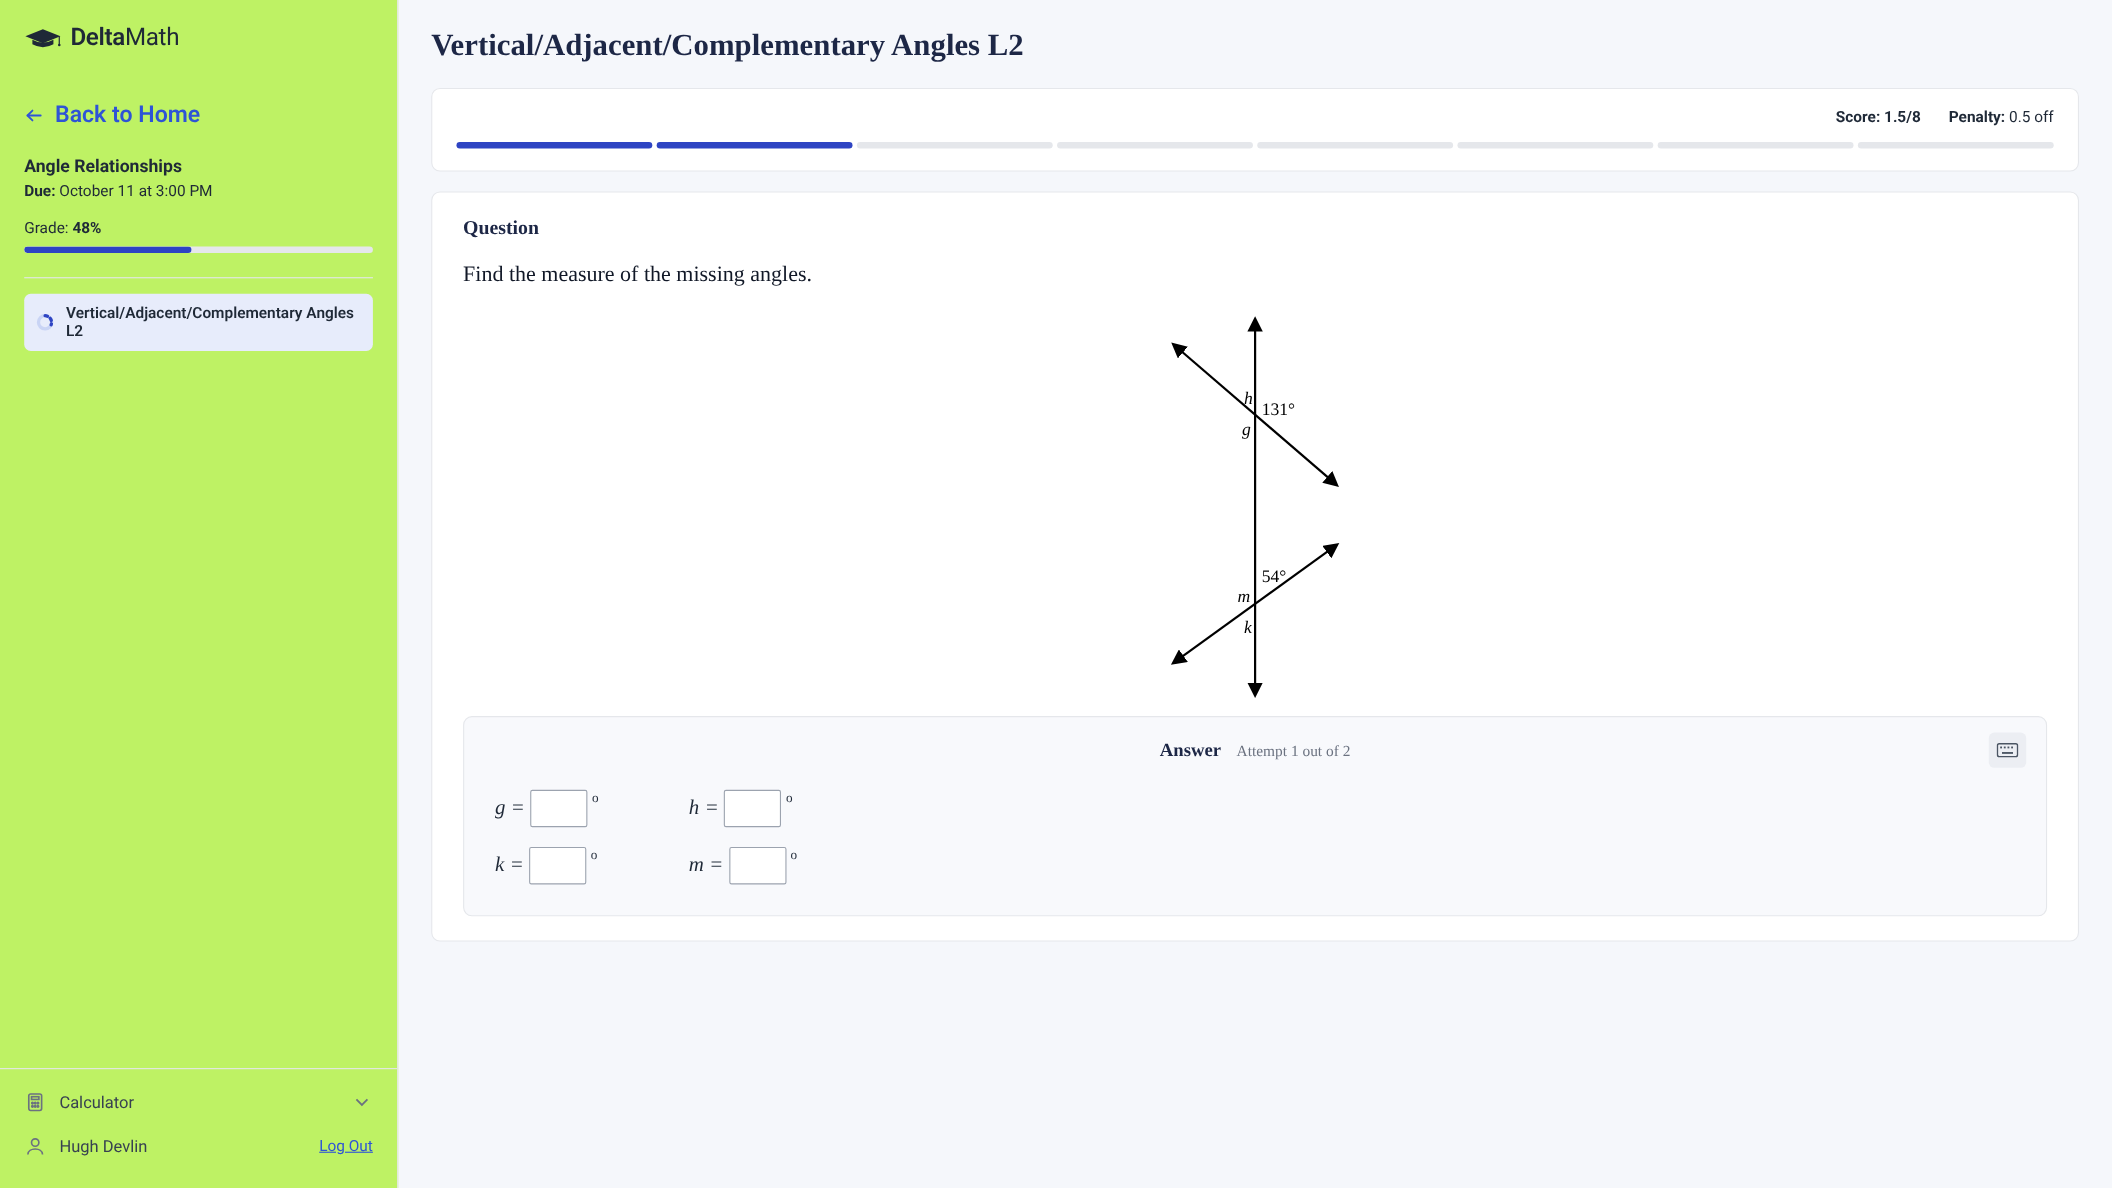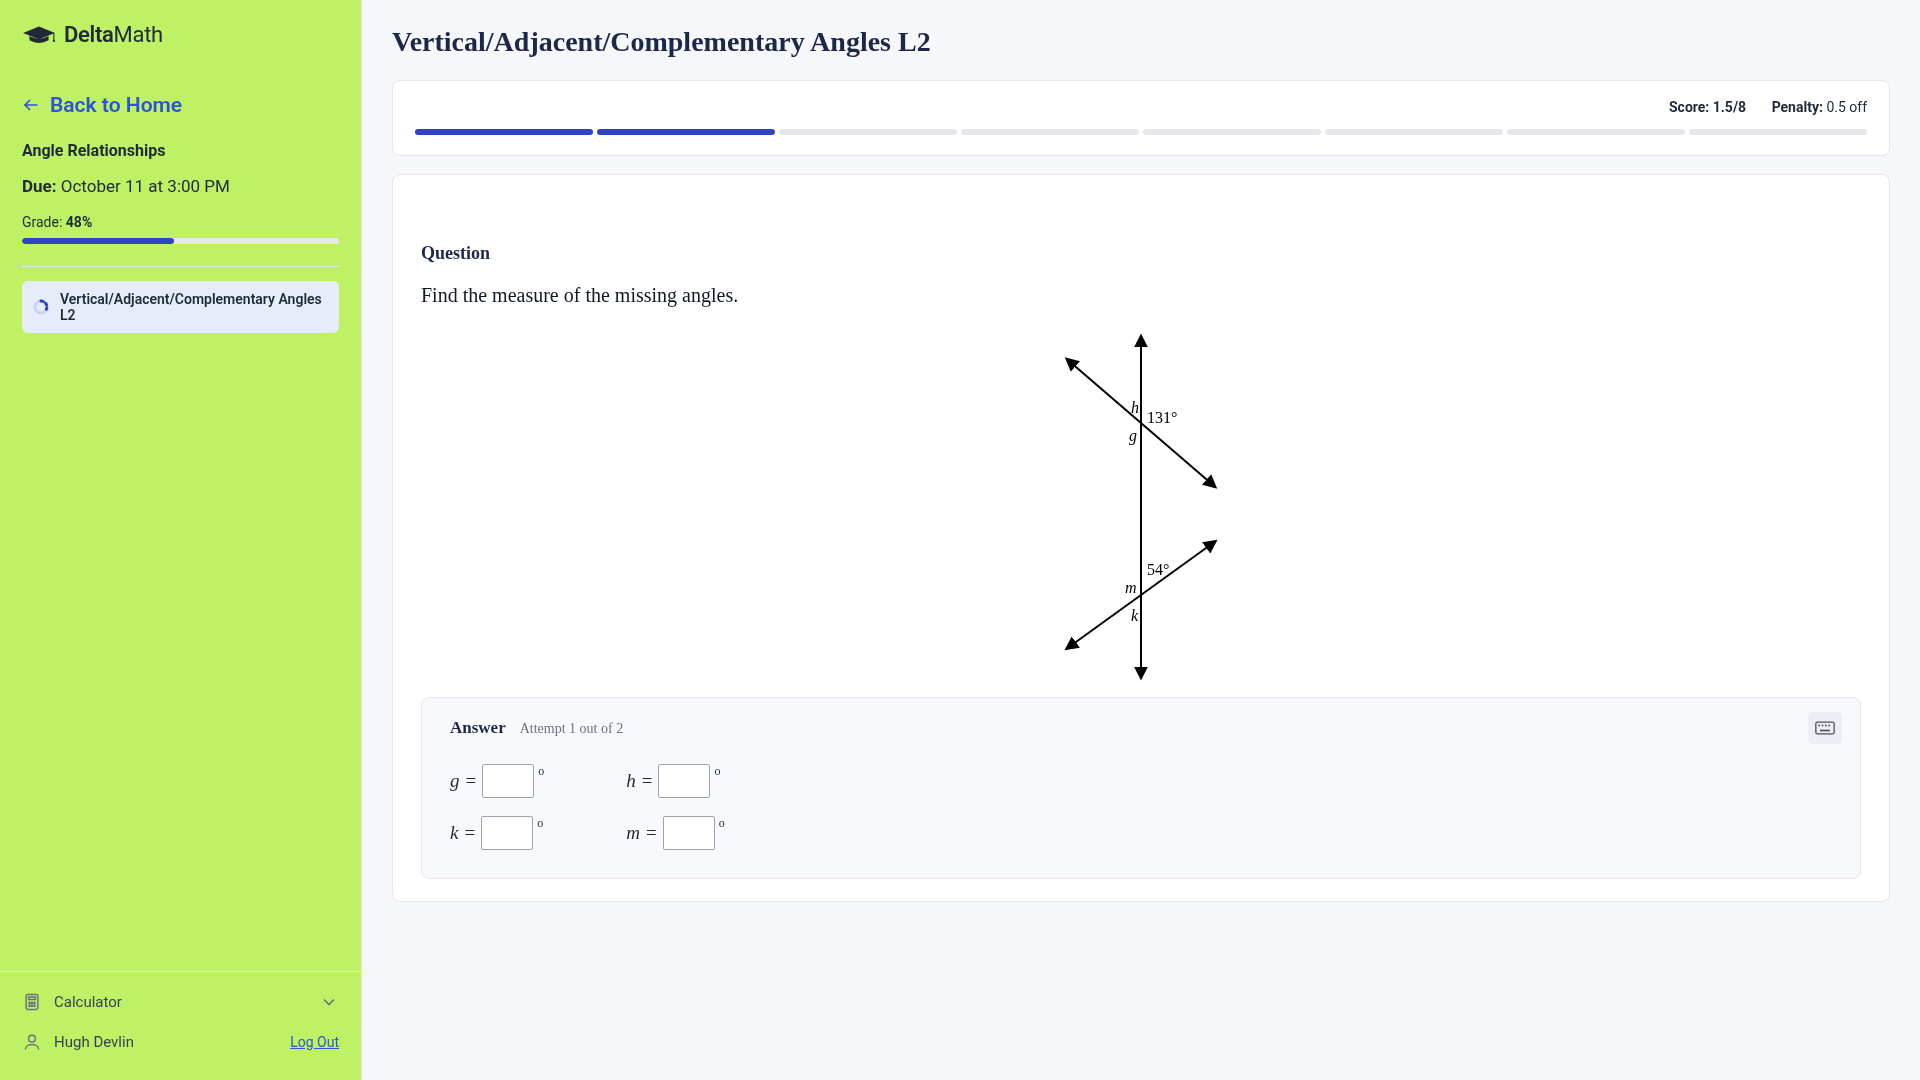--- a/index.html
+++ b/index.html
@@ -23,21 +23,21 @@
 
   .back-link {
     display: flex; align-items: center; gap: 10px;
     padding: 18px 22px 8px 22px; margin-top: 18px;
     color: #2e54d6; font-weight: 600; font-size: 21px; cursor: pointer;
   }
   .back-link svg { width: 18px; height: 18px; }
 
   .assignment-meta { padding: 16px 22px 0 22px; }
   .assignment-title { font-weight: 700; font-size: 16px; color: #1f2937; }
-  .assignment-due { font-size: 17px; margin-top: 16px; color: #1f2937; }
+  .assignment-due { font-size: 14px; margin-top: 6px; color: #1f2937; }
   .assignment-due .lbl { font-weight: 700; }
   .grade-row { font-size: 14px; margin-top: 18px; color: #1f2937; }
   .grade-row .lbl { }
   .grade-row .val { font-weight: 700; }
   .grade-bar { margin: 8px 22px 0 22px; height: 6px; background: #e5e7eb; border-radius: 3px; position: relative; overflow: hidden; }
   .grade-bar-fill { position: absolute; left: 0; top: 0; bottom: 0; background: #2e44c3; border-radius: 3px; }
 
   .divider { height: 1px; background: #e5e7eb; margin: 22px 22px 14px 22px; }
 
   .skill-list { padding: 0 22px; }
@@ -63,29 +63,29 @@
   .card { background: #ffffff; border: 1px solid #e5e7eb; border-radius: 8px; margin-bottom: 18px; }
   .score-card { padding: 18px 22px 20px 22px; text-align: right; }
   .score-text { font-size: 14px; }
   .score-text .lbl { font-weight: 700; }
   .score-text .lbl2 { font-weight: 700; margin-left: 22px; }
   .seg-bar { margin-top: 14px; display: flex; gap: 4px; }
   .seg { flex: 1; height: 6px; background: #e5e7eb; border-radius: 3px; position: relative; overflow: hidden; }
   .seg.filled { background: #2e44c3; }
 
   .question-card { padding: 22px 28px; }
-  .q-heading { font-family: Georgia, "Times New Roman", serif; font-weight: 700; font-size: 18px; color: #1d2746; margin-top: 46px; }
+  .q-heading { font-family: Georgia, "Times New Roman", serif; font-weight: 700; font-size: 18px; color: #1d2746; }
   .q-text { font-family: Georgia, "Times New Roman", serif; font-size: 20px; color: #111827; margin-top: 20px; }
   .diagram-wrap { display: flex; justify-content: center; padding: 20px 0 10px 0; }
   .diagram-wrap svg { width: 380px; height: 360px; }
   .diagram-wrap text { font-family: Georgia, "Times New Roman", serif; font-size: 16px; fill: #000; }
   .diagram-wrap .ital { font-style: italic; }
 
   .answer-card { background: #f8f9fc; border: 1px solid #e5e7eb; border-radius: 8px; padding: 20px 28px 28px 28px; position: relative; }
-  .ans-head { display: flex; align-items: baseline; gap: 14px; }
+  .ans-head { display: flex; align-items: baseline; gap: 14px; justify-content: center; }
   .ans-head .ttl { font-family: Georgia, "Times New Roman", serif; font-weight: 700; font-size: 17px; color: #1d2746; }
   .ans-head .sub { font-family: Georgia, "Times New Roman", serif; font-size: 14px; color: #6b7280; }
   .kbd-btn { position: absolute; right: 18px; top: 14px; width: 34px; height: 32px; border-radius: 5px; background: #eceef3; display: flex; align-items: center; justify-content: center; cursor: pointer; }
   .kbd-btn svg { width: 20px; height: 14px; }
 
   .answer-grid { margin-top: 26px; display: grid; grid-template-columns: auto auto; column-gap: 80px; row-gap: 18px; width: max-content; }
   .answer-field { display: flex; align-items: center; gap: 6px; font-family: Georgia, "Times New Roman", serif; font-size: 19px; }
   .answer-field .var { font-style: italic; }
   .answer-field input {
     width: 52px; height: 34px; border: 1px solid #9ca3af; border-radius: 2px;

